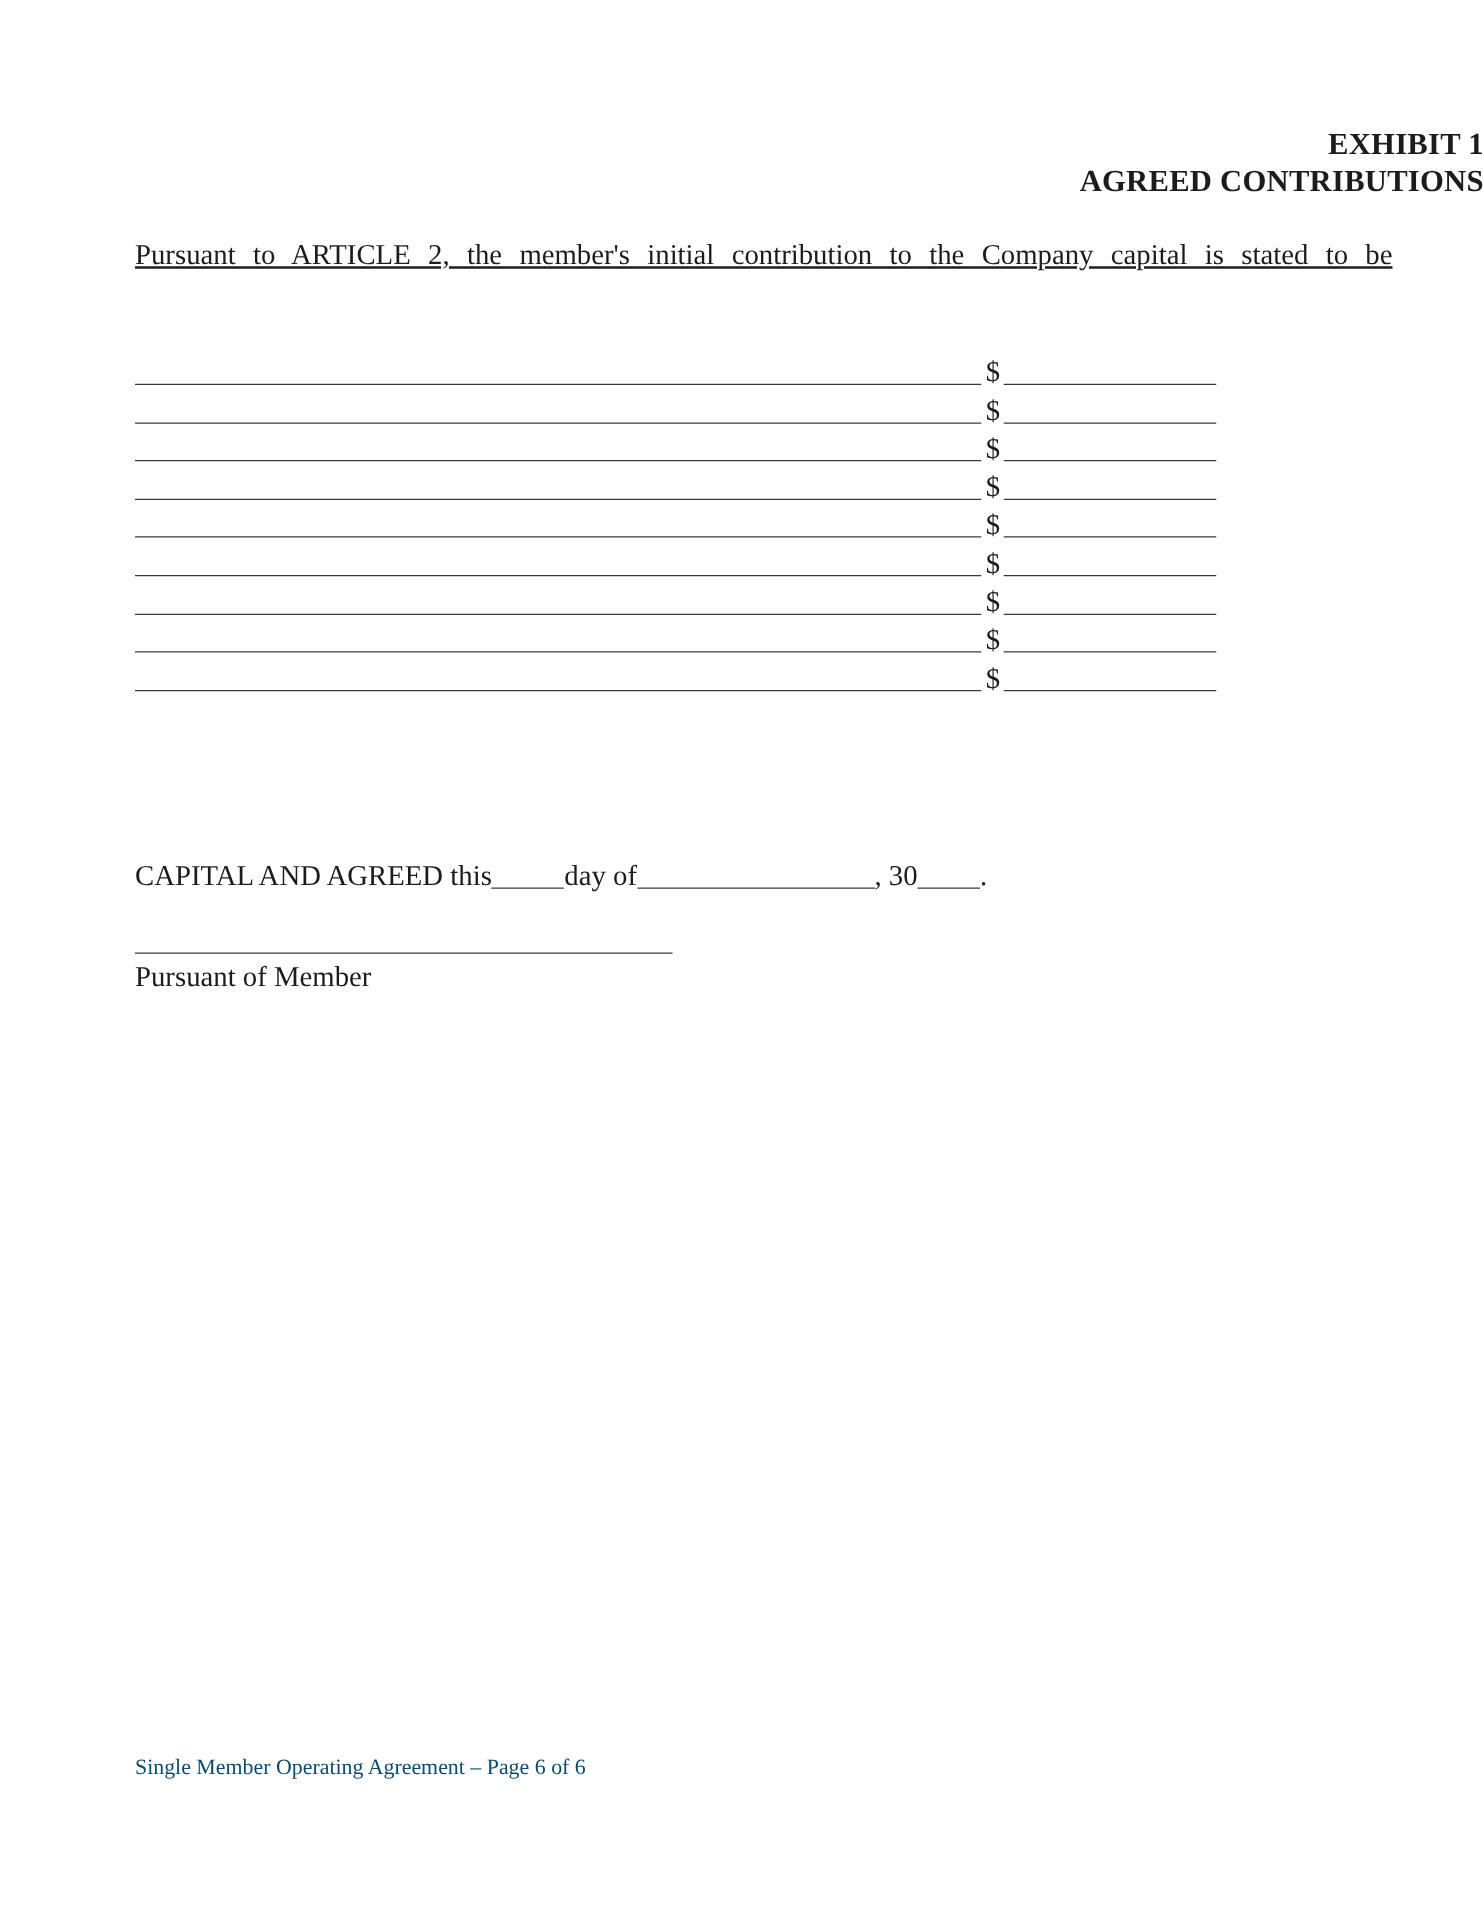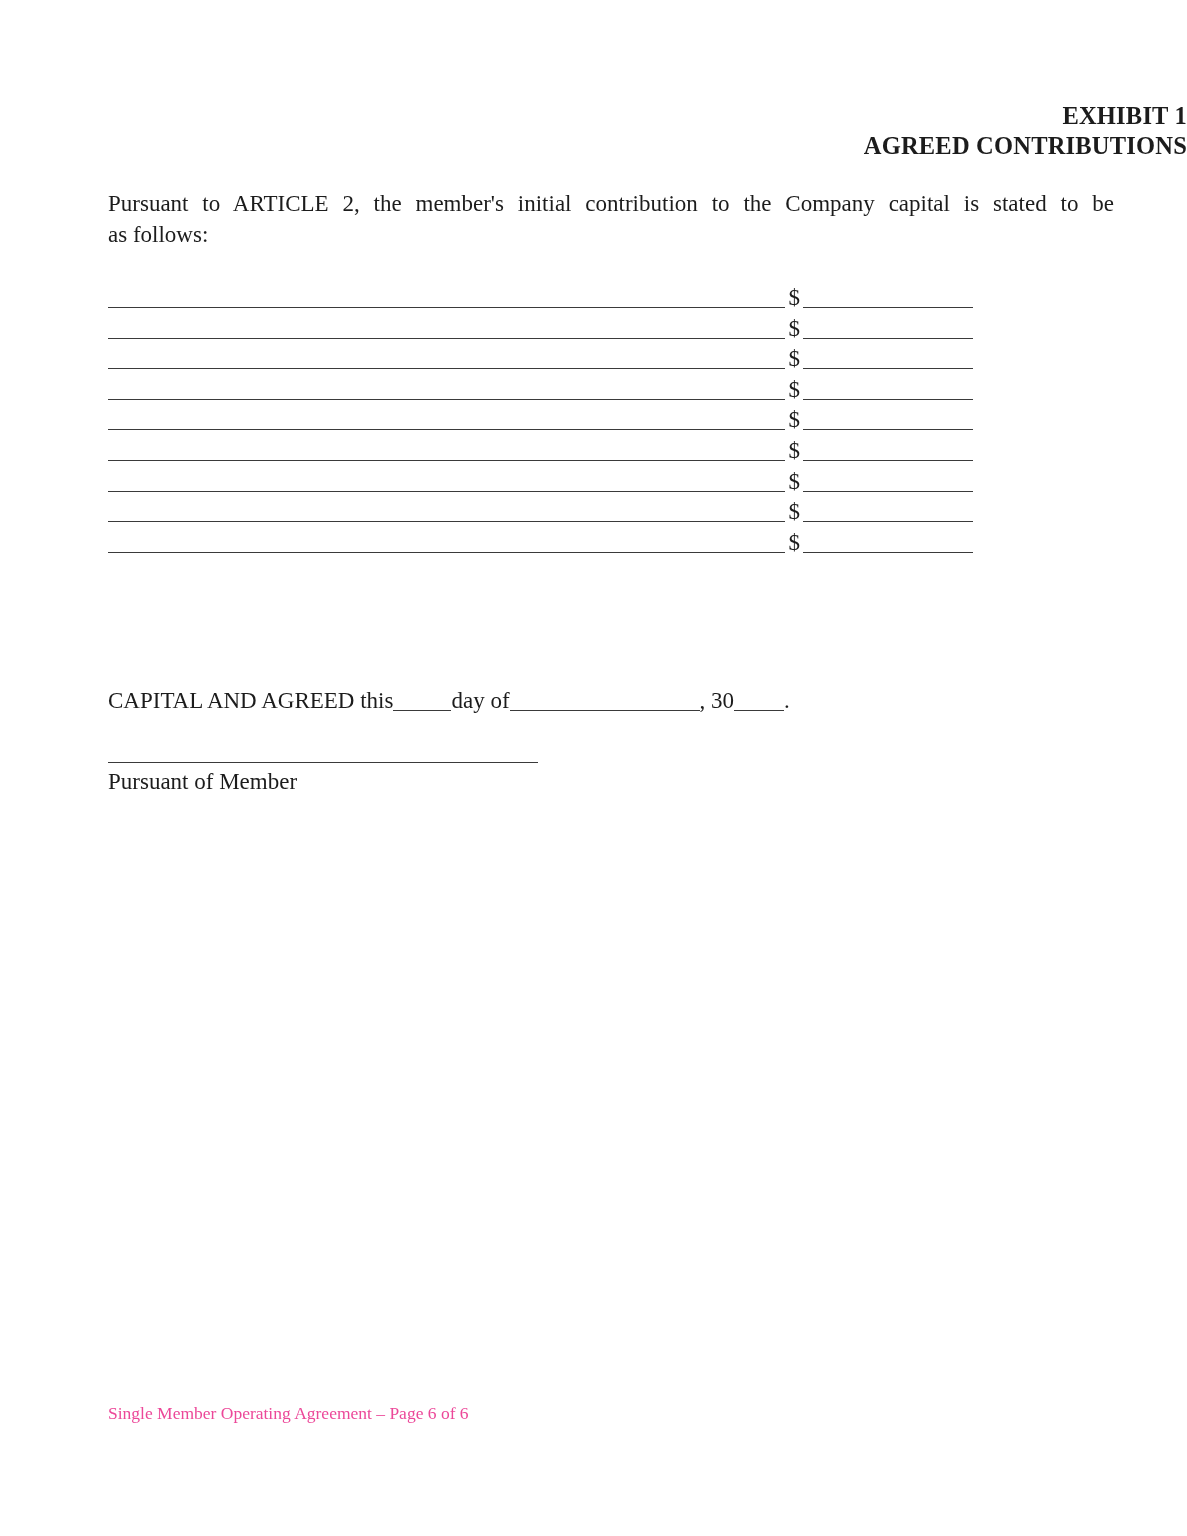--- a/index.html
+++ b/index.html
@@ -31,20 +31,21 @@
     position: absolute;
     top: 188px;
     left: 108px;
     width: 1006px;
     font-size: 23px;
     line-height: 31px;
   }
   .jline {
     text-align: justify;
     text-align-last: justify;
+    text-decoration: underline;
   }
   .blank {
     display: inline-block;
     height: 0.85em;
     border-bottom: 1.7px solid #3a3a3a;
     margin-bottom: -3px;
   }
   .amount-blank { width: 258px; }
   .rows {
     position: absolute;
@@ -101,36 +102,35 @@
     left: 108px;
     font-size: 23px;
     line-height: 31px;
   }
   .footer {
     position: absolute;
     top: 1402px;
     left: 108px;
     font-size: 17.5px;
     line-height: 22px;
-    color: #ec4899;
+    color: #0c4a6e;
   }
 </style>
 </head>
 <body>
 
 <div class="page">
 
   <header class="title-block">
     <div>EXHIBIT 1</div>
     <div>AGREED CONTRIBUTIONS</div>
   </header>
 
   <div class="intro">
     <div class="jline">Pursuant to ARTICLE 2, the member's initial contribution to the Company capital is stated to be</div>
-    <div>as follows:</div>
   </div>
 
   <div class="rows" id="rows">
     <div class="c-row">
       <span class="desc-line"></span>
       <span class="dollar">$</span>
       <span class="amount-line"></span>
     </div>
 
     <div class="c-row">

